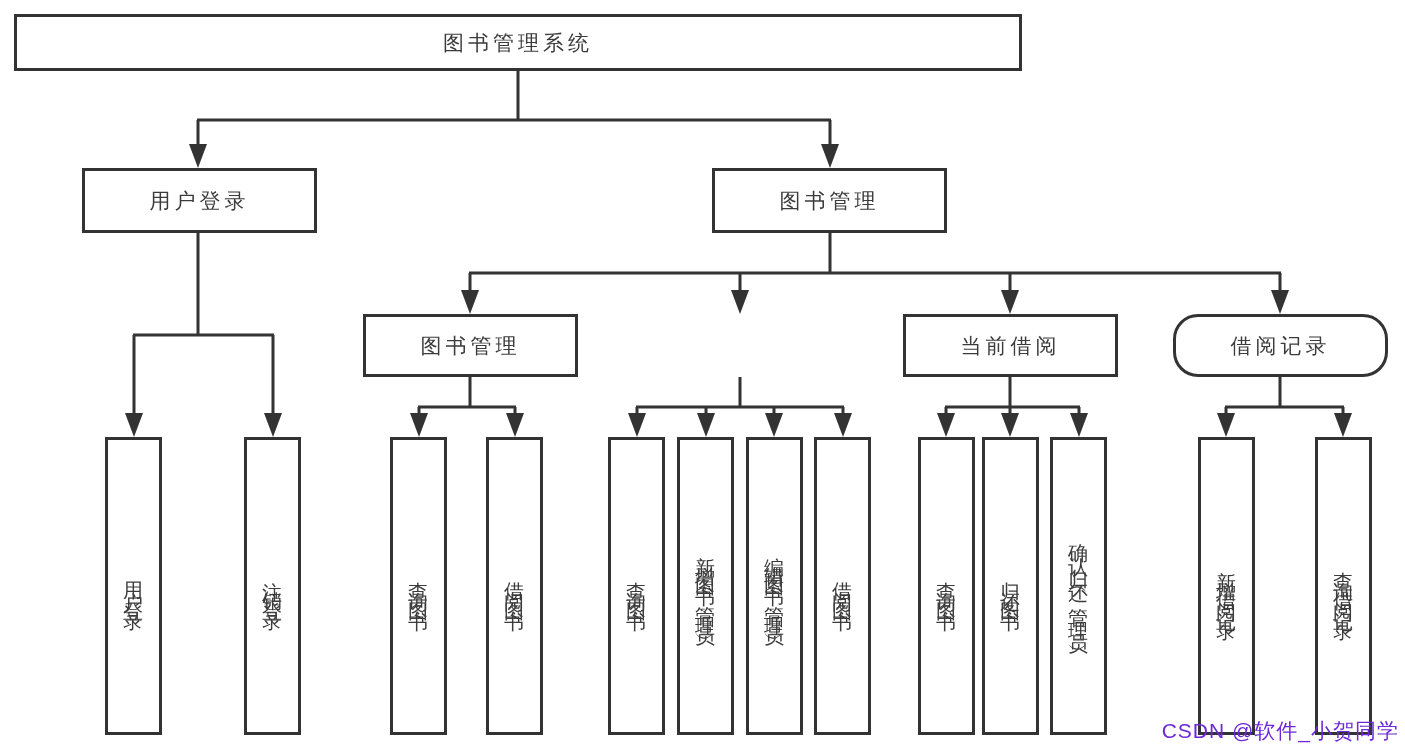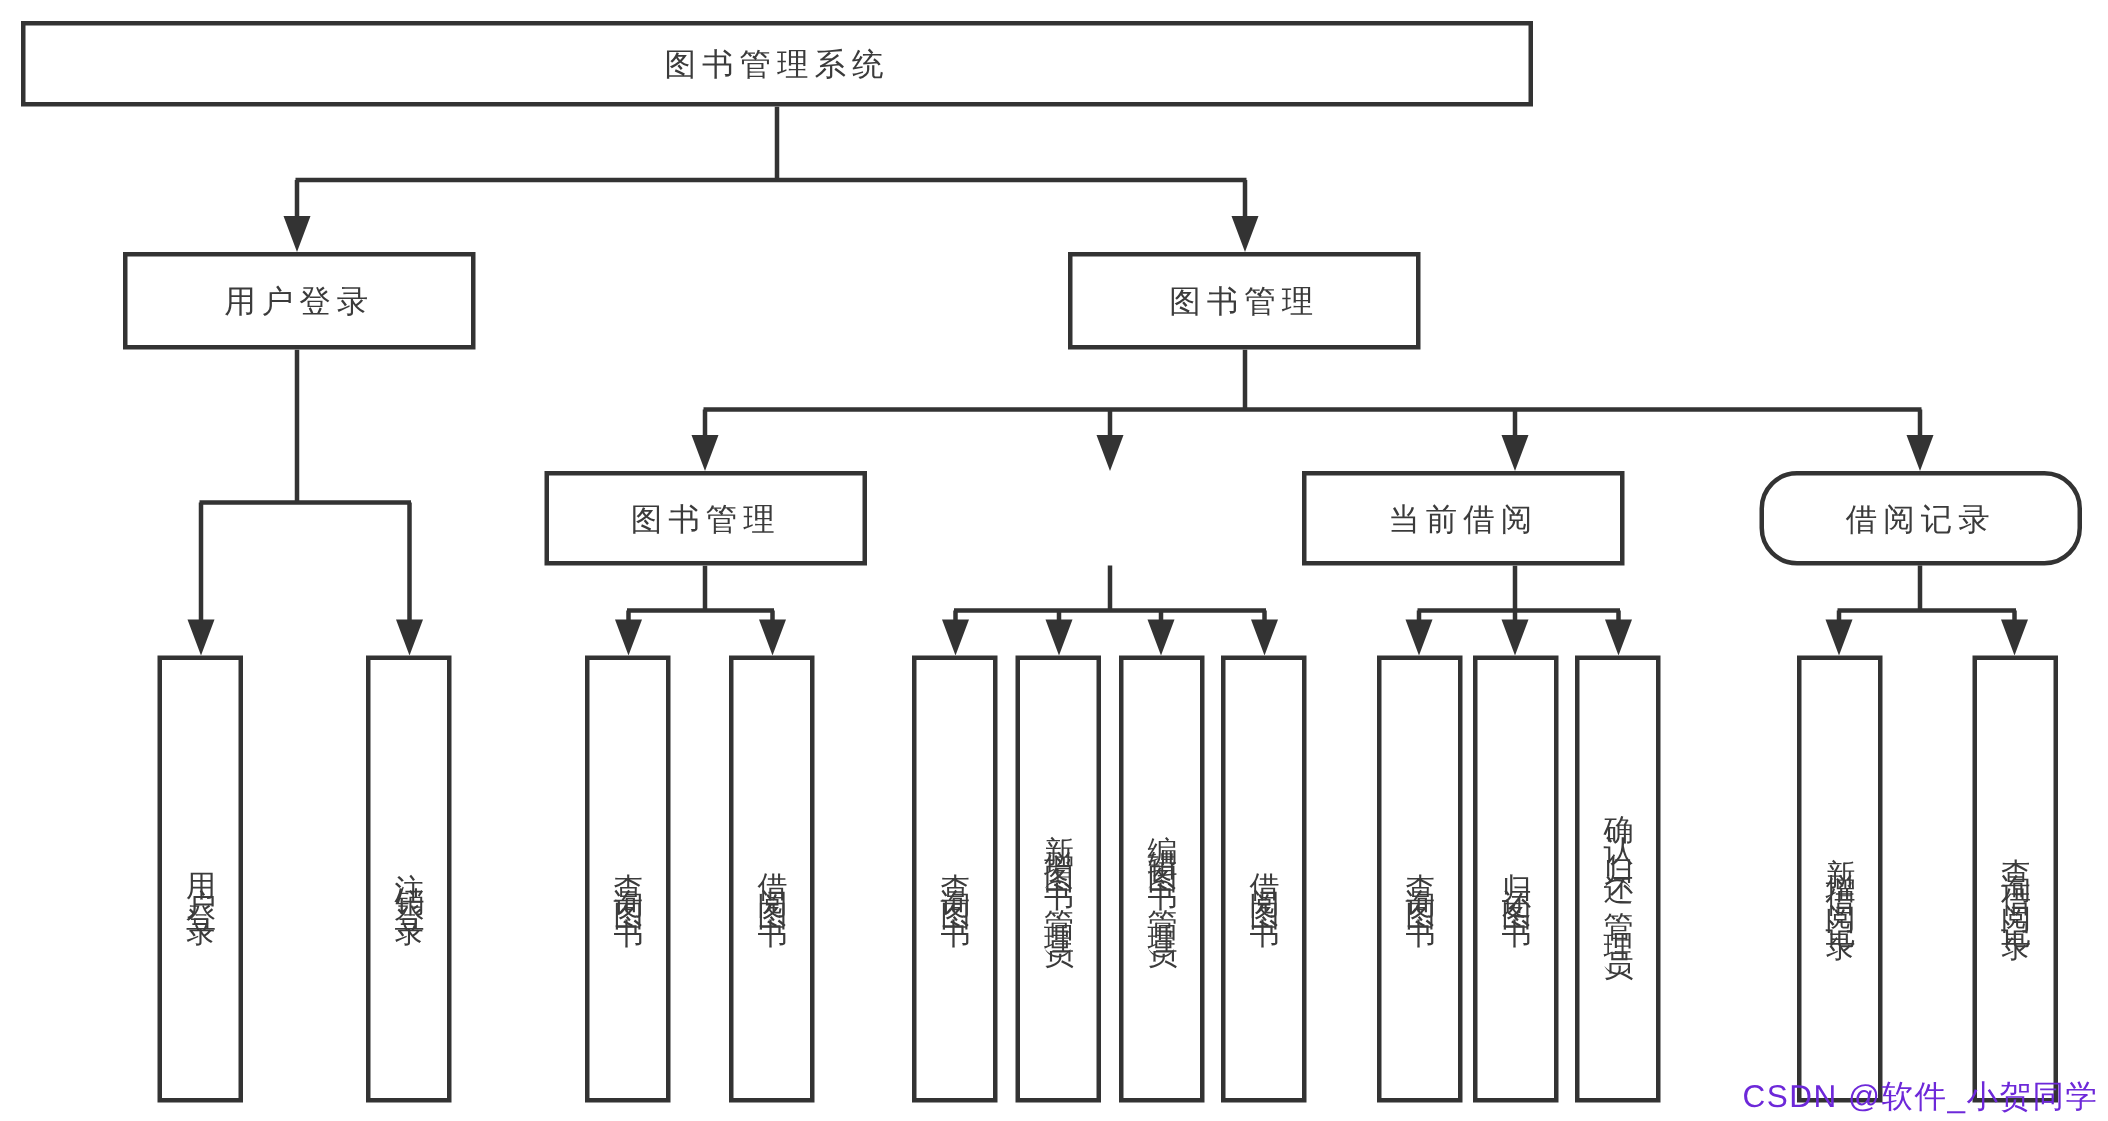--- a/index.html
+++ b/index.html
@@ -132,21 +132,21 @@
       <polygon points="1334,413 1352,413 1343,437"></polygon>
     </g>
   </svg>
 
   <div class="box root-box" style="left:14px; top:14px; width:1008px; height:57px;">图书管理系统</div>
 
   <div class="box hbox" style="left:82px; top:168px; width:235px; height:65px;">用户登录</div>
   <div class="box hbox" style="left:712px; top:168px; width:235px; height:65px;">图书管理</div>
 
   <div class="box hbox" style="left:363px; top:314px; width:215px; height:63px;">图书管理</div>
-  <div class="box hbox" style="left:868px; top:314px; width:215px; height:63px;">当前借阅</div>
+  <div class="box hbox" style="left:903px; top:314px; width:215px; height:63px;">当前借阅</div>
   <div class="box hbox" style="left:1173px; top:314px; width:215px; height:63px;border-radius:25px;">借阅记录</div>
 
   <div class="box vbox" style="left:105px; top:437px; width:57px; height:298px;">用户登录</div>
   <div class="box vbox" style="left:244px; top:437px; width:57px; height:298px;">注销登录</div>
 
   <div class="box vbox" style="left:390px; top:437px; width:57px; height:298px;">查询图书</div>
   <div class="box vbox" style="left:486px; top:437px; width:57px; height:298px;">借阅图书</div>
 
   <div class="box vbox" style="left:608px; top:437px; width:57px; height:298px;">查询图书</div>
   <div class="box vbox" style="left:677px; top:437px; width:57px; height:298px;">新增图书（管理员）</div>

